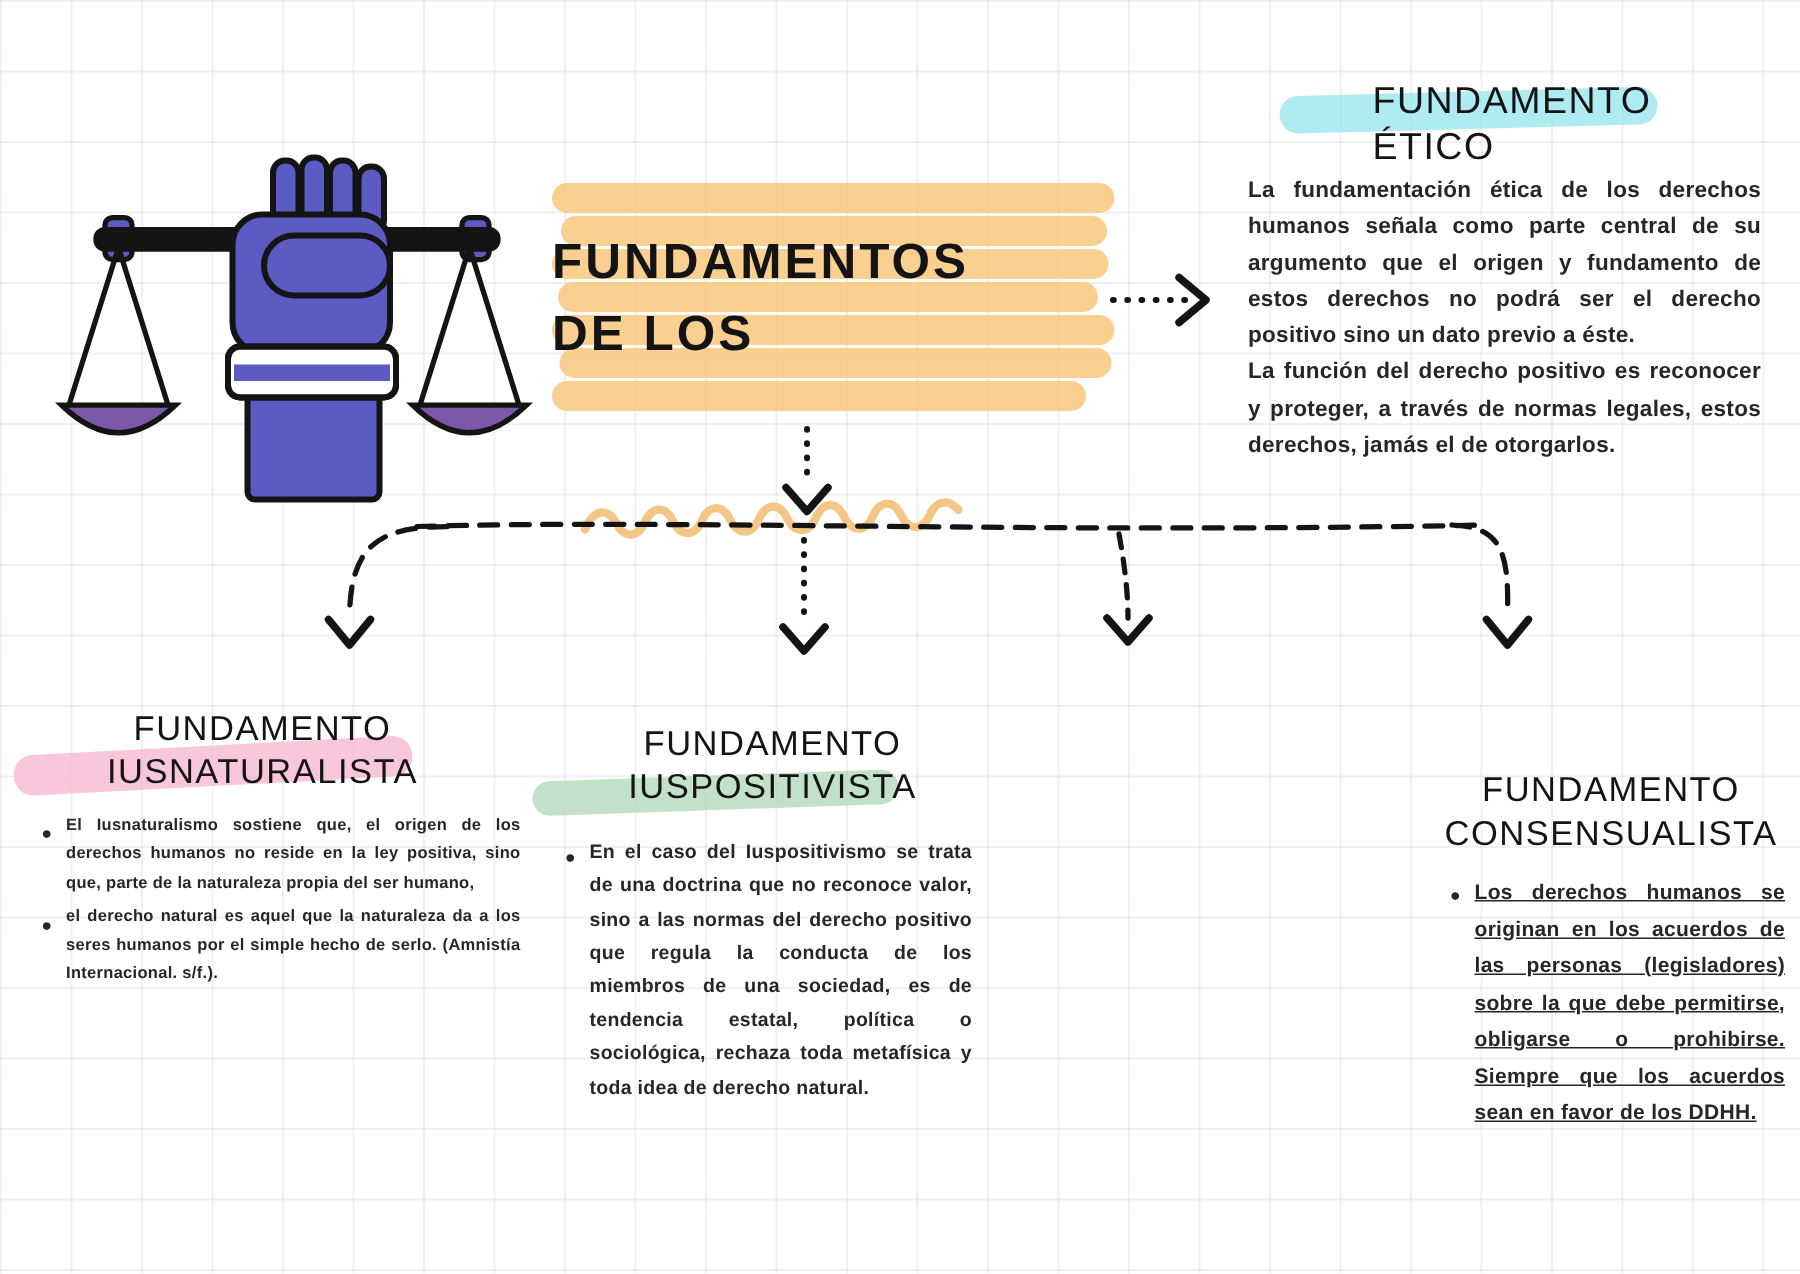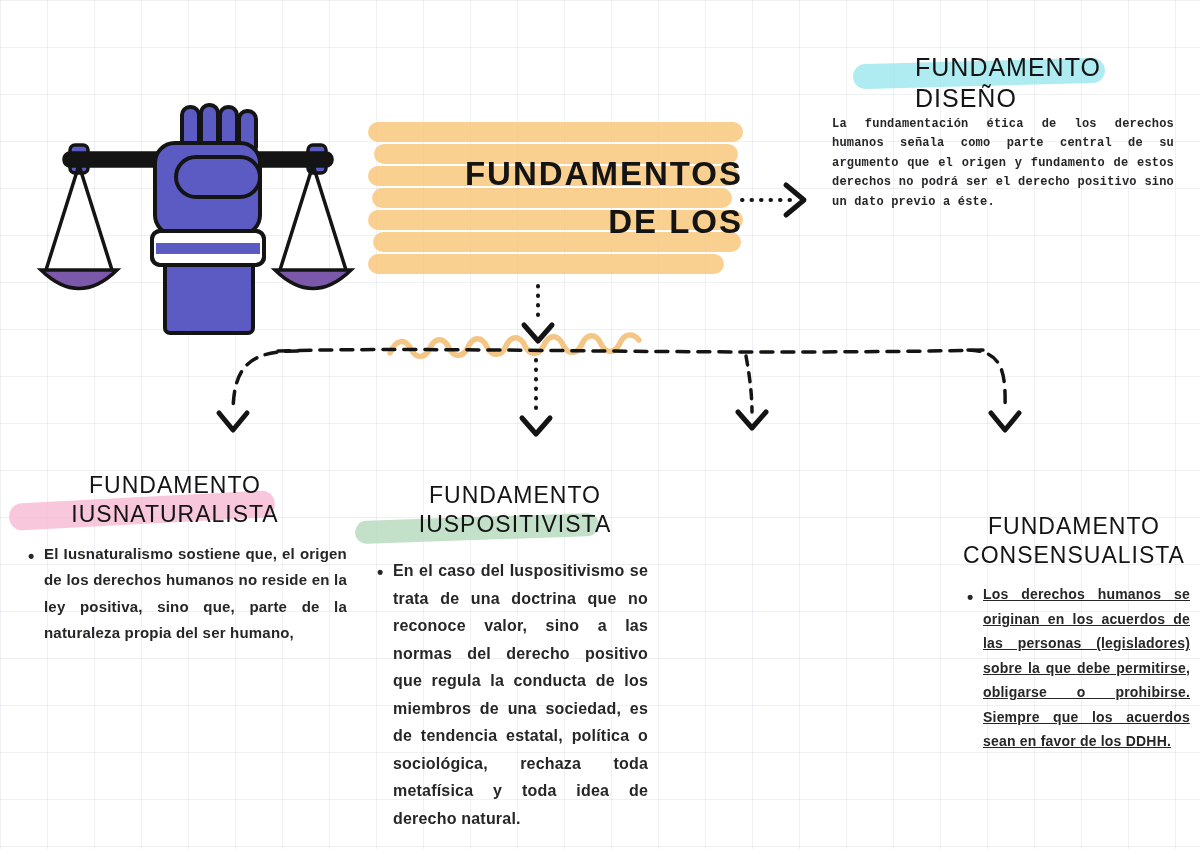--- a/index.html
+++ b/index.html
@@ -14,47 +14,47 @@
   
   .title-block{position:absolute;left:368px;top:122px;width:375px;height:152px;}
   .strips{position:absolute;inset:0;display:flex;flex-direction:column;gap:2px;}
   .strip{height:20px;background:#f9c87e;border-radius:10px;opacity:.85;}
   .strip:nth-child(2){width:97%;margin-left:6px;}
   .strip:nth-child(3){width:99%;}
   .strip:nth-child(4){width:96%;margin-left:4px;}
   .strip:nth-child(5){width:100%;}
   .strip:nth-child(6){width:98%;margin-left:5px;}
   .strip:nth-child(7){width:95%;}
-  .title-text{position:absolute;inset:0;display:flex;flex-direction:column;justify-content:center;align-items:flex-end;}
+  .title-text{position:absolute;inset:0;display:flex;flex-direction:column;justify-content:center;align-items:flex-start;}
   .title-text span{display:block;font-weight:bold;font-size:33px;line-height:48px;letter-spacing:2px;color:#141414;text-align:center;}
   
   .head-block{position:absolute;}
   .head-text{position:relative;z-index:2;font-weight:normal;font-size:23px;line-height:1.24;letter-spacing:1px;color:#141414;text-align:center;margin-top:28px;}
   .head-text span{display:block;}
   .hl{position:absolute;z-index:1;border-radius:13px;}
   .etico-headpos{left:915px;top:24px;width:240px;}
   .etico-headpos .head-text{text-align:left;font-size:25px;}
   .hl-cyan{left:-62px;top:37px;width:252px;height:25px;background:#8fe5ec;transform:rotate(-1.5deg);opacity:.72;}
   .col1-head{left:25px;top:443px;width:300px;}
   .hl-pink{left:-16px;top:54px;width:266px;height:27px;background:#f7b9d3;transform:rotate(-3deg);opacity:.8;}
   .col2-head{left:395px;top:453px;width:240px;}
   .hl-green{left:-40px;top:64px;width:244px;height:23px;background:#b9dabf;transform:rotate(-2deg);opacity:.85;}
   .col3-head{left:648px;top:453px;width:230px;}
   .hl-purple{left:-13px;top:49px;width:268px;height:26px;background:#b3a6e7;transform:rotate(-1.5deg);opacity:.85;}
   .col4-head{left:958px;top:484px;width:232px;}
   
   .body-text{position:absolute;color:#262626;font-weight:bold;}
   .etico-bodypos{left:832px;top:115px;width:342px;}
-  .etico-bodypos p{margin:0;font-size:12px;line-height:1.62;text-align:justify;letter-spacing:.2px;font-family:Liberation Mono, monospace;}
+  .etico-bodypos p{margin:0;font-size:15px;line-height:1.62;text-align:justify;letter-spacing:.2px;}
   .bullets{margin:0;padding:0;list-style:none;}
-  .bullets li{position:relative;padding-left:17px;margin:0 0 3px 0;font-size:15px;line-height:1.75;text-align:justify;letter-spacing:.2px;}
+  .bullets li{position:relative;padding-left:17px;margin:0 0 3px 0;font-size:11px;line-height:1.75;text-align:justify;letter-spacing:.2px;}
   .bullets li::before{content:"\2022";position:absolute;left:1px;top:0;font-size:18px;}
   .col1-body{left:27px;top:541px;width:320px;}
   .col2-body{left:376px;top:557px;width:272px;}
-  .col2-body li{font-size:16px;line-height:1.72;}
+  .col2-body li{font-size:13px;line-height:1.72;}
   .col3-body{left:674px;top:568px;width:272px;}
   .col4-body{left:966px;top:582px;width:224px;}
   .col4-body li{font-size:14px;text-decoration:underline;}
   
   .arrows{position:absolute;left:0;top:0;width:1200px;height:849px;pointer-events:none;}
   .illu{position:absolute;left:30px;top:85px;}
 </style>
 </head>
 <body>
 
@@ -146,36 +146,38 @@
     <div class="title-text">
       <span>FUNDAMENTOS</span>
       <span>DE LOS</span>
     </div>
   </div>
 
   <div class="head-block etico-headpos">
     <div class="hl hl-cyan"></div>
     <div class="head-text">
       <span>FUNDAMENTO</span>
-      <span>DISEÑO</span>
+      <span>ÉTICO</span>
     </div>
   </div>
   <div class="body-text etico-bodypos">
     <p>La fundamentación ética de los derechos humanos señala como parte central de su argumento que el origen y fundamento de estos derechos no podrá ser el derecho positivo sino un dato previo a éste.</p>
+    <p>La función del derecho positivo es reconocer y proteger, a través de normas legales, estos derechos, jamás el de otorgarlos.</p>
   </div>
 
   <div class="head-block col1-head">
     <div class="hl hl-pink"></div>
     <div class="head-text">
       <span>FUNDAMENTO</span>
       <span>IUSNATURALISTA</span>
     </div>
   </div>
   <ul class="bullets body-text col1-body">
     <li>El Iusnaturalismo sostiene que, el origen de los derechos humanos no reside en la ley positiva, sino que, parte de la naturaleza propia del ser humano,</li>
+    <li>el derecho natural es aquel que la naturaleza da a los seres humanos por el simple hecho de serlo. (Amnistía Internacional. s/f.).</li>
   </ul>
 
   <div class="head-block col2-head">
     <div class="hl hl-green"></div>
     <div class="head-text">
       <span>FUNDAMENTO</span>
       <span>IUSPOSITIVISTA</span>
     </div>
   </div>
   <ul class="bullets body-text col2-body">

